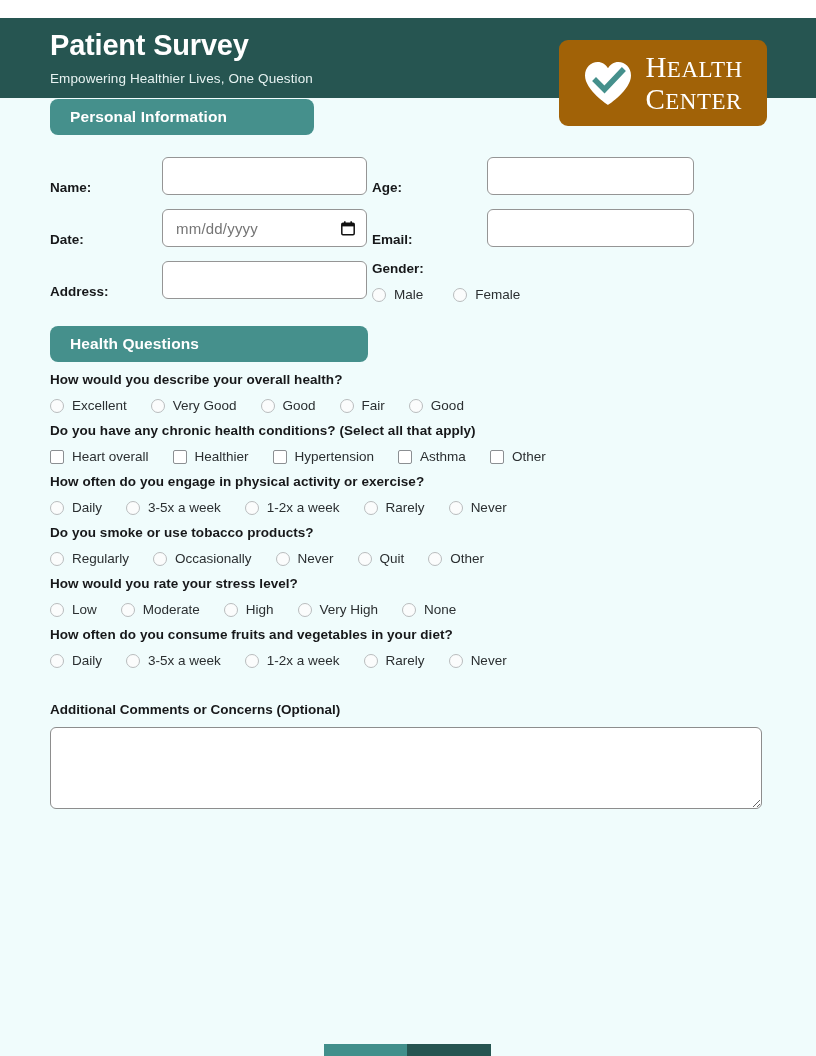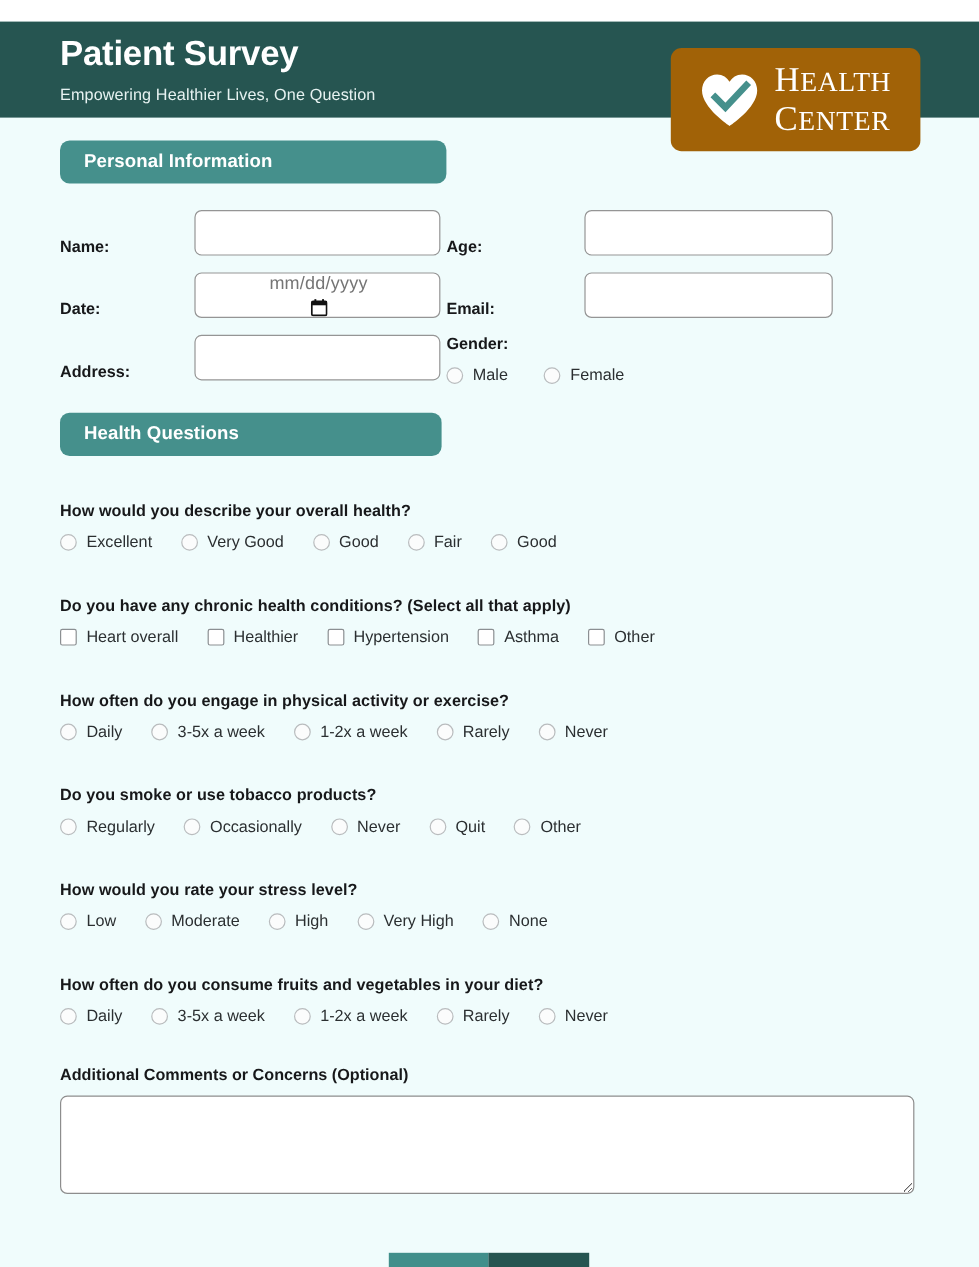--- a/index.html
+++ b/index.html
@@ -95,21 +95,21 @@
     display: inline-block;
     background: #45908c;
     color: #ffffff;
     font-size: 15.5px;
     font-weight: bold;
     border-radius: 8px;
     padding: 9px 18px 9px 20px;
     letter-spacing: 0.1px;
   }
 
-  #pill-personal { width: 322px; margin-top: 19px; }
+  #pill-personal { width: 264px; margin-top: 1px; }
   #pill-health   { width: 318px; margin-top: 13px; }
 
   
   .pi-grid {
     display: grid;
     grid-template-columns: 110px 207px 1fr;
     column-gap: 0;
     margin-top: 22px;
   }
 
@@ -137,21 +137,21 @@
     border: 1px solid #959595;
     border-radius: 6px;
     background: #ffffff;
     font-family: "Liberation Sans", sans-serif;
     font-size: 14px;
     color: #222;
     padding: 0 10px;
     outline: none;
   }
 
-  .input-left  { width: 207px; flex-direction: column; }
+  .input-left  { width: 207px; }
   .input-right { width: 207px; }
 
   .date-input {
     display: flex;
     align-items: center;
     justify-content: space-between;
     padding: 0 11px 0 13px;
   }
   .date-placeholder {
     font-size: 15px;
@@ -167,21 +167,21 @@
     color: #17181a;
     margin-top: 2px;
     margin-bottom: 10px;
   }
 
   
   .question {
     font-size: 13.5px;
     font-weight: bold;
     color: #17181a;
-    margin-top: 38px;
+    margin-top: 10px;
     letter-spacing: 0.05px;
   }
 
   .options {
     display: flex;
     align-items: center;
     margin-top: 11px;
     gap: 0;
   }
 

